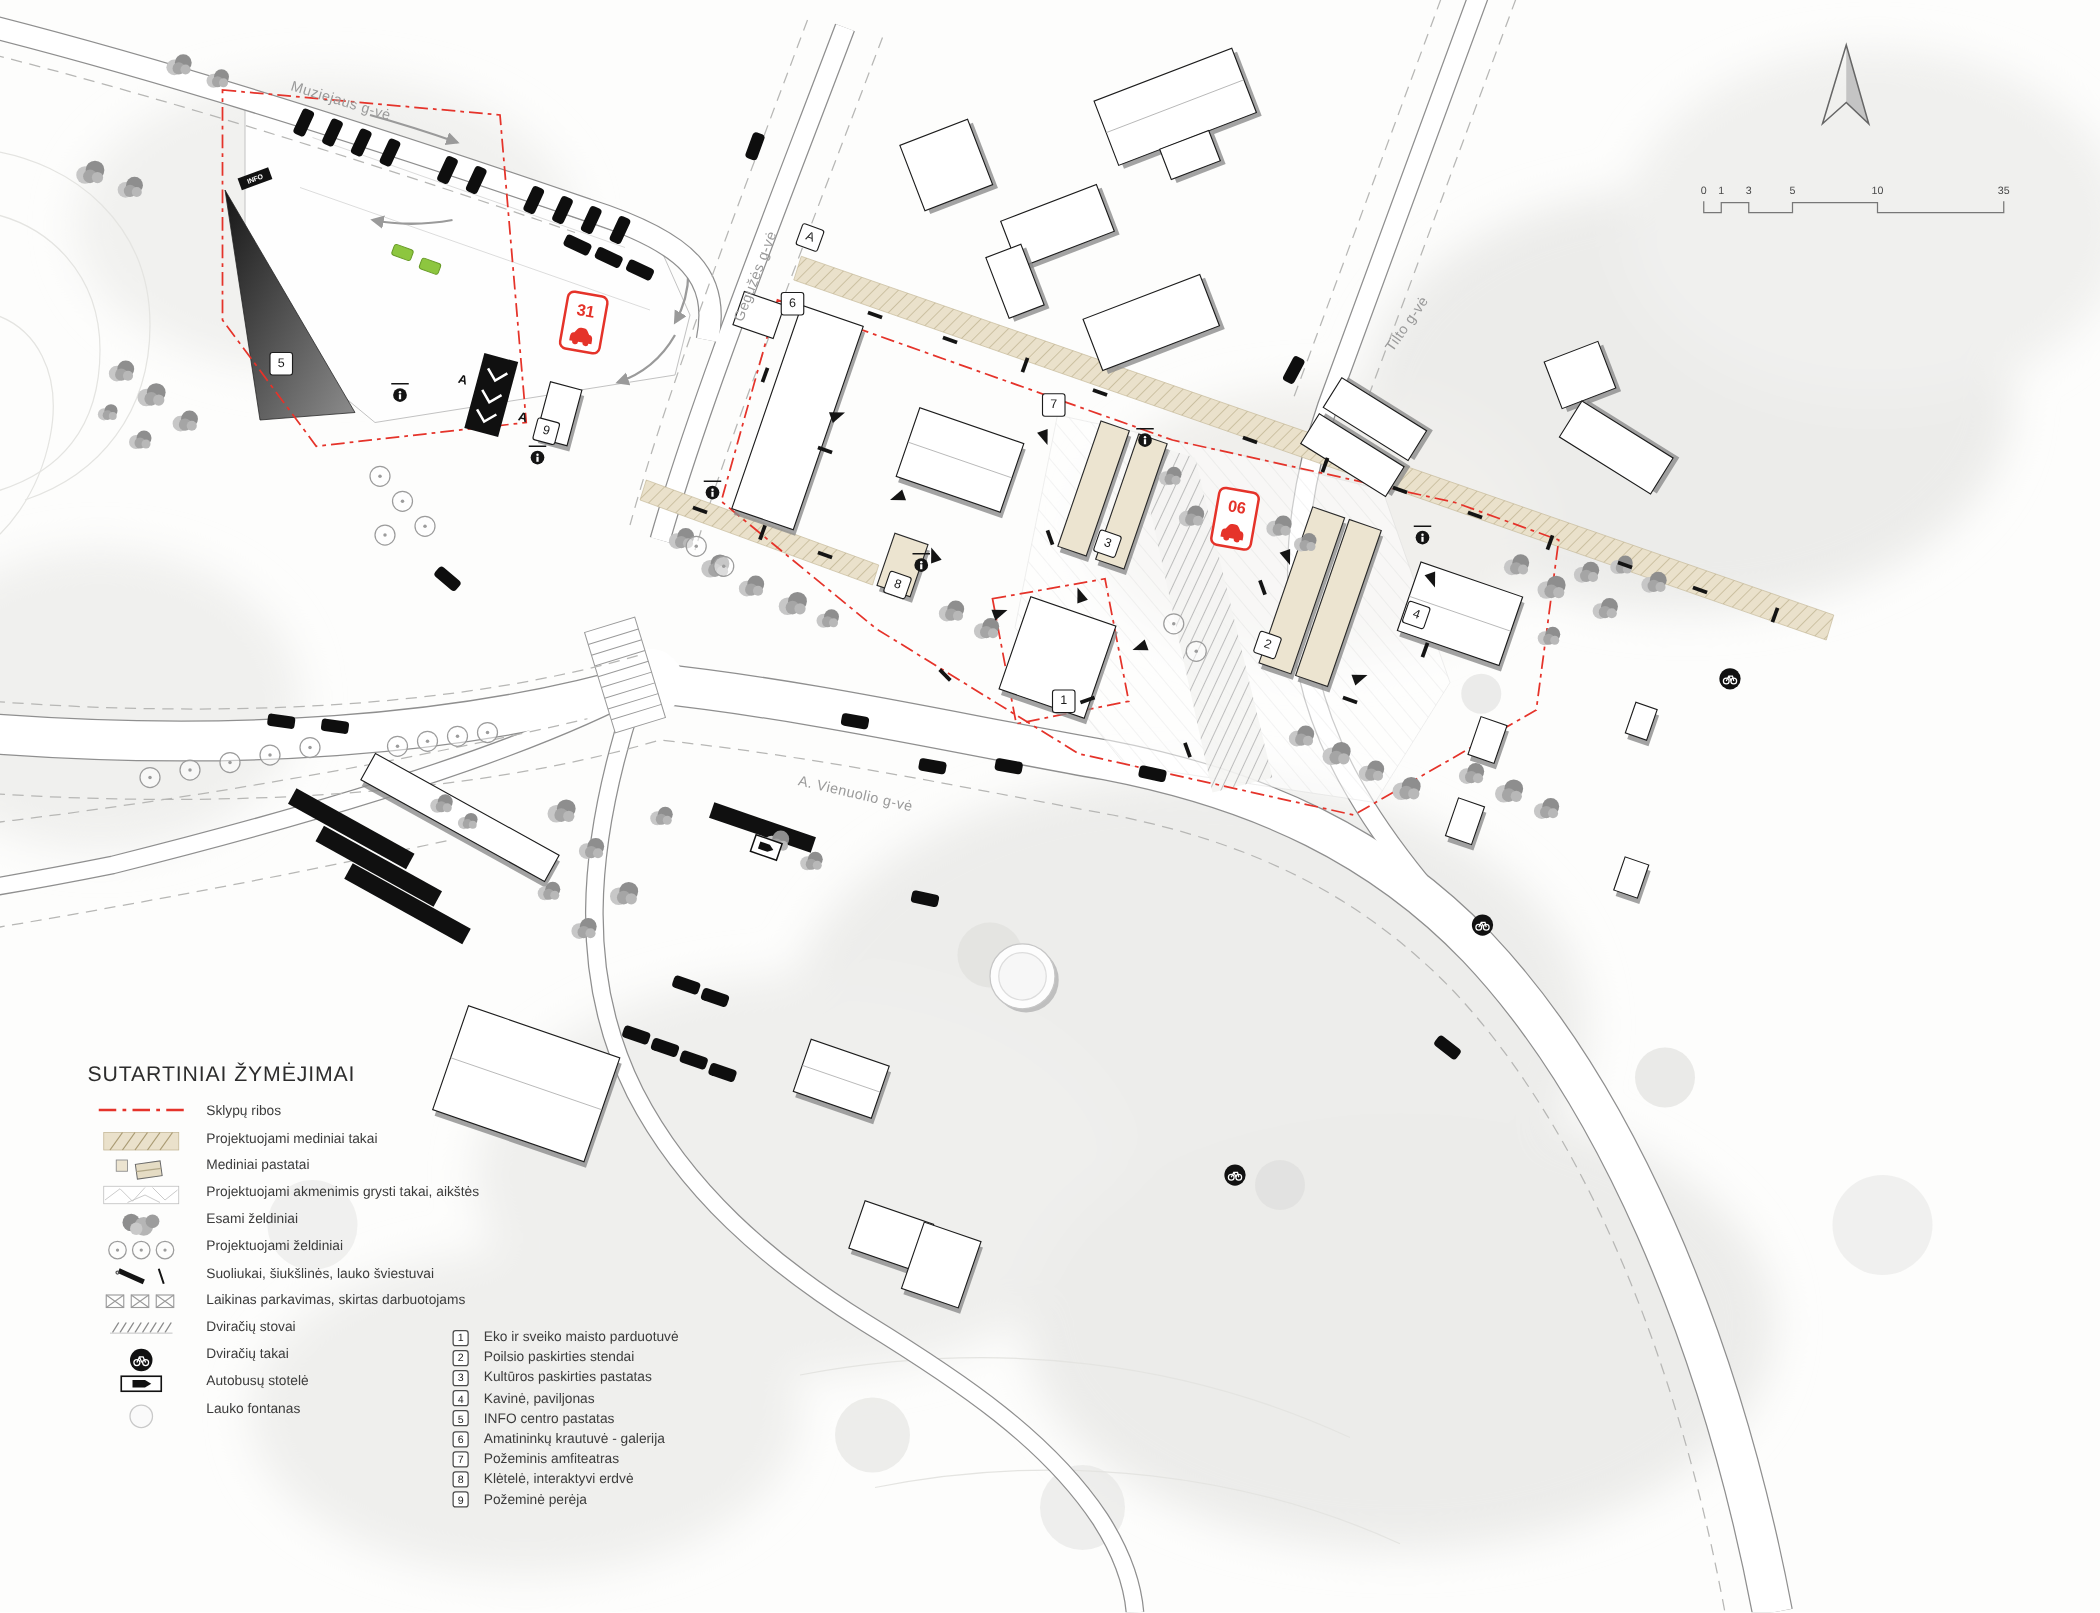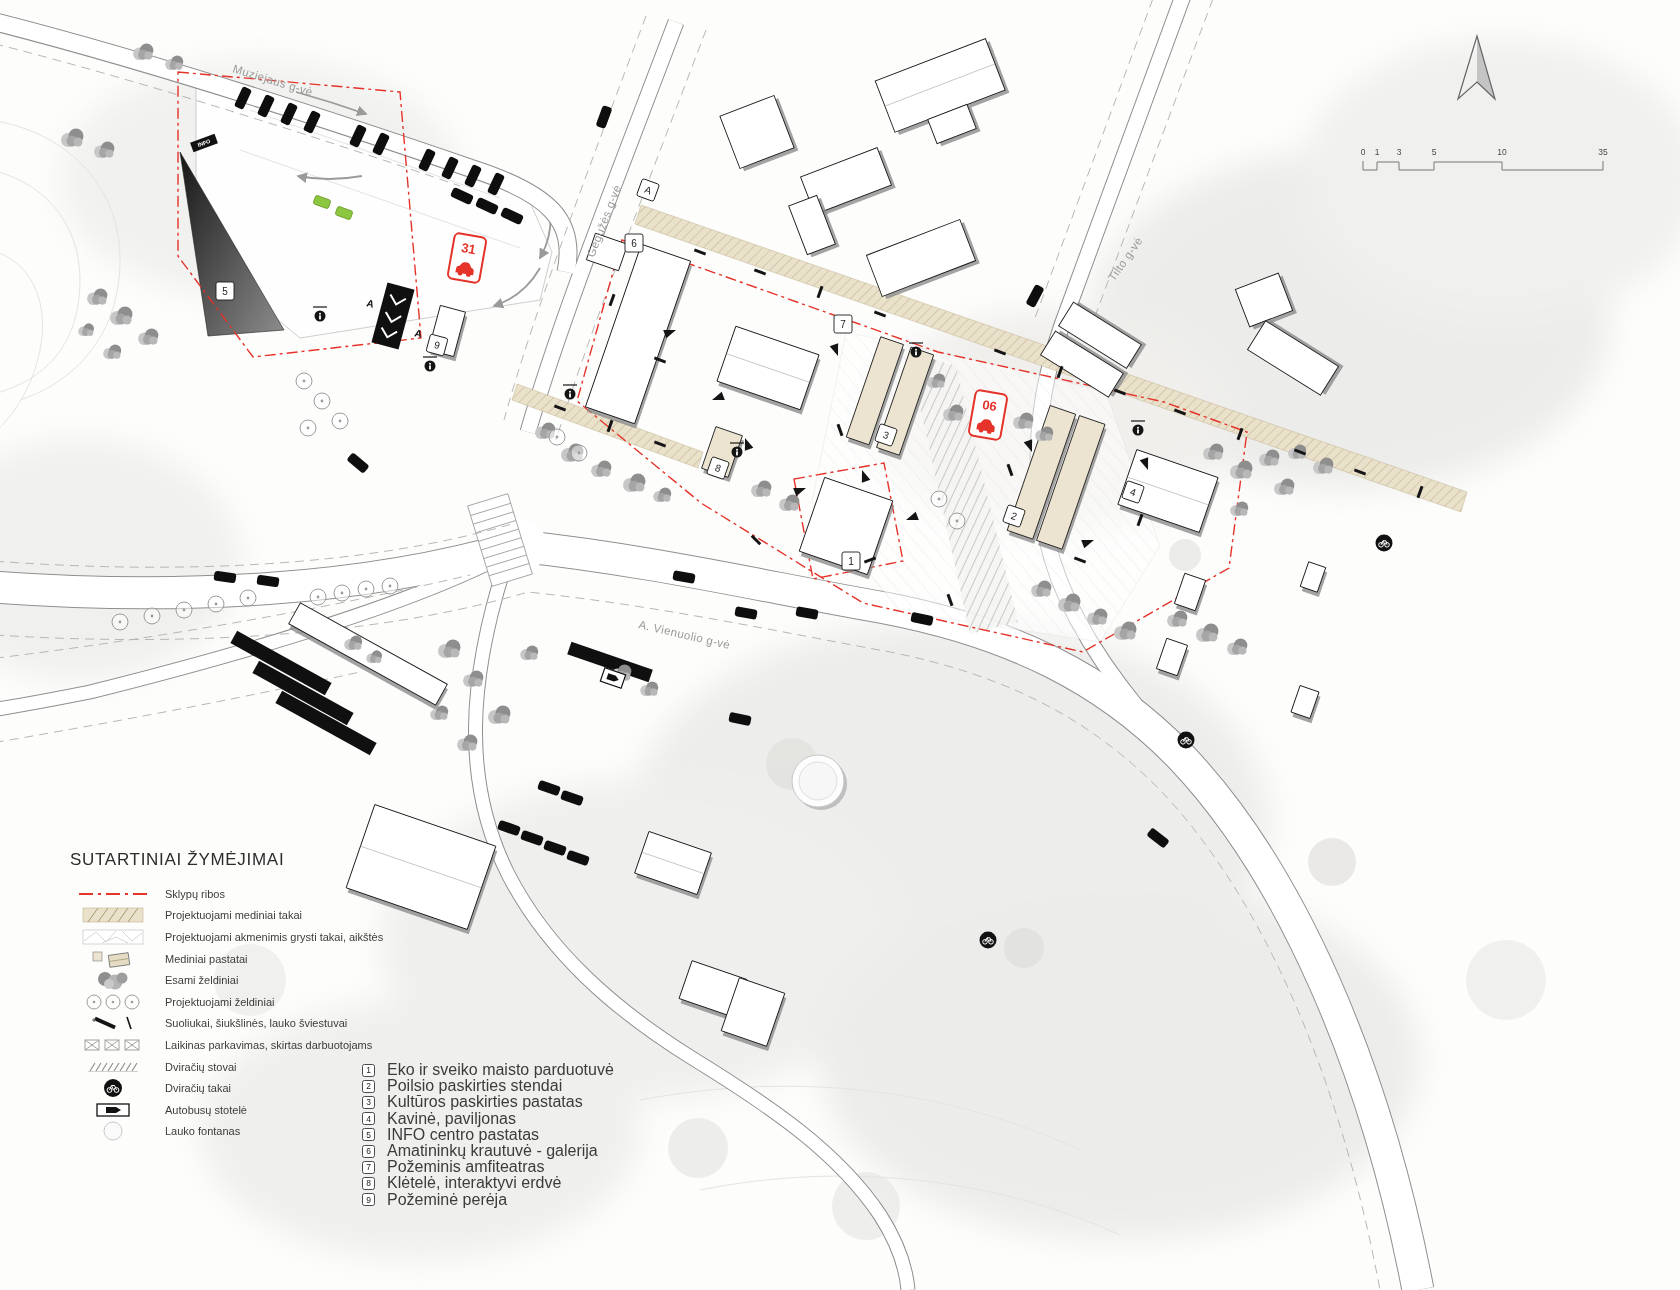--- a/index.html
+++ b/index.html
@@ -16,30 +16,30 @@
   .thinline{fill:none;stroke:#777;stroke-width:1;}
   .stname{font-size:11.5px;fill:#9a9a9a;letter-spacing:.4px;}
   .badgetxt{font-size:10px;fill:#1c1c1c;text-anchor:middle;dominant-baseline:central;}
   .scaletxt{font-size:8.5px;fill:#4a4a4a;text-anchor:middle;}
   .redtxt{font-size:13px;font-weight:bold;fill:#e5332a;text-anchor:middle;}
   .secA{font-size:10px;font-weight:bold;fill:#111;}
   .infotxt{font-size:5.5px;font-weight:bold;fill:#fff;text-anchor:middle;}
   
   .legend{position:absolute;left:70px;top:850px;width:580px;}
   .legend-title{font-size:17px;letter-spacing:.7px;color:#2d2d2d;margin-bottom:13px;}
-  .lrow{display:flex;align-items:center;height:21.6px;}
+  .lrow{display:flex;align-items:flex-start;height:21.6px;}
   .lic{flex:0 0 86px;display:flex;justify-content:center;align-items:center;}
   .llab{font-size:11px;color:#3c3c3c;margin-left:9px;white-space:nowrap;}
   
   .keylist{position:absolute;left:362px;top:1062px;}
   .krow{display:flex;align-items:center;height:16.2px;}
   .kbadge{width:13px;height:13px;border:1px solid #4a4a4a;border-radius:2.5px;
           display:flex;align-items:center;justify-content:center;
           font-size:8.5px;color:#222;background:#fff;box-sizing:border-box;}
-  .klab{font-size:16px;color:#3c3c3c;margin-left:12px;white-space:nowrap;}
+  .klab{font-size:11px;color:#3c3c3c;margin-left:12px;white-space:nowrap;}
 </style>
 </head>
 <body>
 
 <div class="canvas">
 
 <svg class="map" width="1680" height="1290" viewBox="0 0 1680 1290">
 <defs>
   <filter id="soft" x="-50%" y="-50%" width="200%" height="200%">
     <feGaussianBlur stdDeviation="16"></feGaussianBlur>
@@ -633,42 +633,42 @@
               <line x1="26" y1="15" x2="36" y2="1"></line>
               <line x1="36" y1="15" x2="46" y2="1"></line>
               <line x1="46" y1="15" x2="56" y2="1"></line>
             </g>
           </svg>
         </span>
     <span class="llab">Projektuojami  mediniai takai</span>
   </div>
   <div class="lrow">
     <span class="lic">
+          <svg width="44" height="18">
+            <rect x="2" y="2" width="9" height="9" fill="#ece4d0" stroke="#8c8c8c" stroke-width=".7"></rect>
+            <g transform="translate(28,10) rotate(-8)">
+              <rect x="-10" y="-6" width="20" height="12" fill="#e5dcc4" stroke="#6b6b6b" stroke-width=".8"></rect>
+              <line x1="-10" y1="0" x2="10" y2="0" stroke="#b3a888" stroke-width="1"></line>
+            </g>
+          </svg>
+        </span>
+    <span class="llab">Mediniai pastatai</span>
+  </div>
+  <div class="lrow">
+    <span class="lic">
           <svg width="62" height="16">
             <rect x="1" y="1" width="60" height="14" fill="#ffffff" stroke="#bbb" stroke-width=".6"></rect>
             <g stroke="#c4c4c4" stroke-width=".7" fill="none">
               <path d="M2,12 L14,3 L24,13 L34,2"></path>
               <path d="M20,14 L34,8 L46,14"></path>
               <path d="M40,2 L50,12 L60,4"></path>
             </g>
           </svg>
         </span>
     <span class="llab">Projektuojami akmenimis grysti takai, aikštės</span>
-  </div>
-  <div class="lrow">
-    <span class="lic">
-          <svg width="44" height="18">
-            <rect x="2" y="2" width="9" height="9" fill="#ece4d0" stroke="#8c8c8c" stroke-width=".7"></rect>
-            <g transform="translate(28,10) rotate(-8)">
-              <rect x="-10" y="-6" width="20" height="12" fill="#e5dcc4" stroke="#6b6b6b" stroke-width=".8"></rect>
-              <line x1="-10" y1="0" x2="10" y2="0" stroke="#b3a888" stroke-width="1"></line>
-            </g>
-          </svg>
-        </span>
-    <span class="llab">Mediniai pastatai</span>
   </div>
   <div class="lrow">
     <span class="lic">
           <svg width="44" height="20">
             <circle cx="14" cy="9" r="7" fill="#8e8e8e"></circle>
             <circle cx="24" cy="12" r="7.5" fill="#b5b5b5"></circle>
             <circle cx="31" cy="8" r="5.5" fill="#9d9d9d"></circle>
             <circle cx="18" cy="14" r="5" fill="#c9c9c9"></circle>
           </svg>
         </span>

